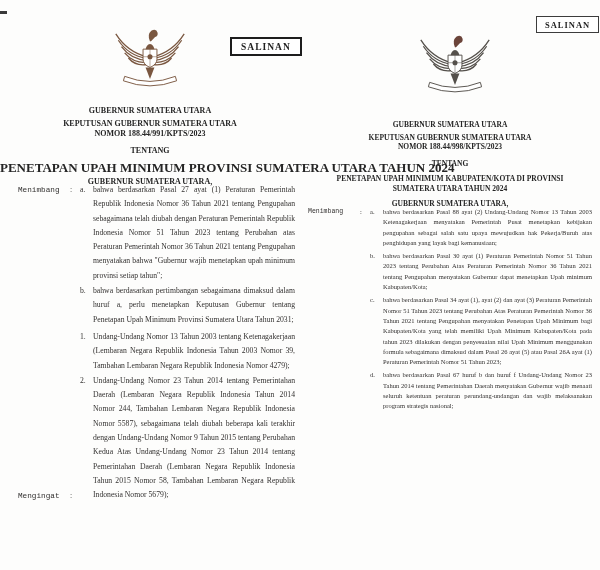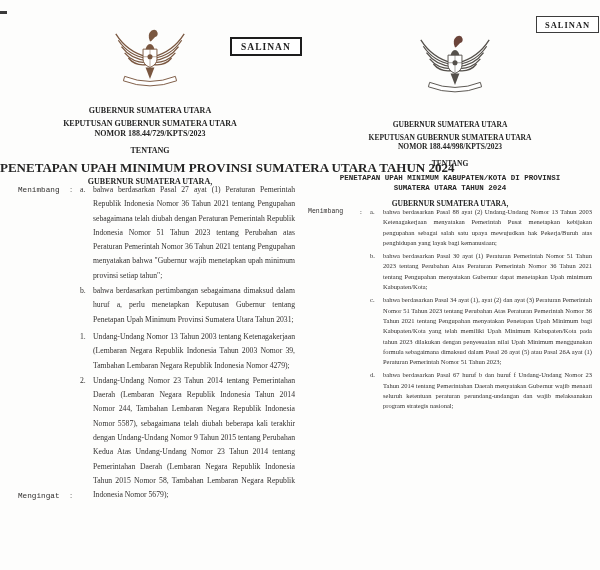--- a/index.html
+++ b/index.html
@@ -26,21 +26,21 @@
   .doc-left .decree2{top:121px;}
   .doc-left .tentang{top:138px;}
   .doc-left .subject{top:152px;font-size:13px;}
   .doc-left .salutation{top:169px;}
 
   .doc-right .h{font-size:7.5px;}
   .doc-right .org{top:112px;}
   .doc-right .decree1{top:125px;}
   .doc-right .decree2{top:134px;}
   .doc-right .tentang{top:151px;}
-  .doc-right .subject{top:166px;left:35px;width:230px;white-space:normal;line-height:9.5px;font-family:Liberation Mono, monospace;}
+  .doc-right .subject{top:166px;left:35px;width:230px;white-space:normal;line-height:9.5px;}
   .doc-right .salutation{top:191px;}
 
   .body{position:absolute;color:#333130;}
   .doc-left .body{left:18px;top:183px;width:277px;font-size:7.7px;line-height:14.3px;}
   .doc-right .body{left:8px;top:207px;width:284px;font-size:6.5px;line-height:10.3px;}
 
   .sect{display:flex;align-items:flex-start;}
   .sect + .sect{margin-top:2px;align-items:flex-end;}
   .sect-label{flex:0 0 52px;font-family:Liberation Mono, monospace;}
   .sect-colon{flex:0 0 10px;text-align:left;}
@@ -84,21 +84,21 @@
         <line x1="60" y1="36" x2="60" y2="65" stroke="currentColor" stroke-width="0.8"></line>
         <line x1="49" y1="48" x2="71" y2="48" stroke="currentColor" stroke-width="0.8"></line>
         <circle cx="60" cy="48" r="4" fill="currentColor"></circle>
         <path d="M53,65 L60,83 L67,65 Z" fill="currentColor"></path>
         <path d="M20,79 Q60,95 100,79 L102,86 Q60,102 18,86 Z" fill="#fff" stroke="currentColor" stroke-width="1.5"></path>
       </svg>
     </div>
 
     <div class="h org">GUBERNUR SUMATERA UTARA</div>
     <div class="h decree1">KEPUTUSAN GUBERNUR SUMATERA UTARA</div>
-    <div class="h decree2">NOMOR 188.44/729/KPTS/2023</div>
+    <div class="h decree2">NOMOR 188.44/991/KPTS/2023</div>
     <div class="h tentang">TENTANG</div>
     <div class="h subject">PENETAPAN UPAH MINIMUM PROVINSI SUMATERA UTARA TAHUN 2024</div>
     <div class="h salutation">GUBERNUR SUMATERA UTARA,</div>
 
     <div class="body">
       <div class="sect">
         <div class="sect-label">Menimbang</div>
         <div class="sect-colon">:</div>
         <div class="sect-items">
           <div class="item">

